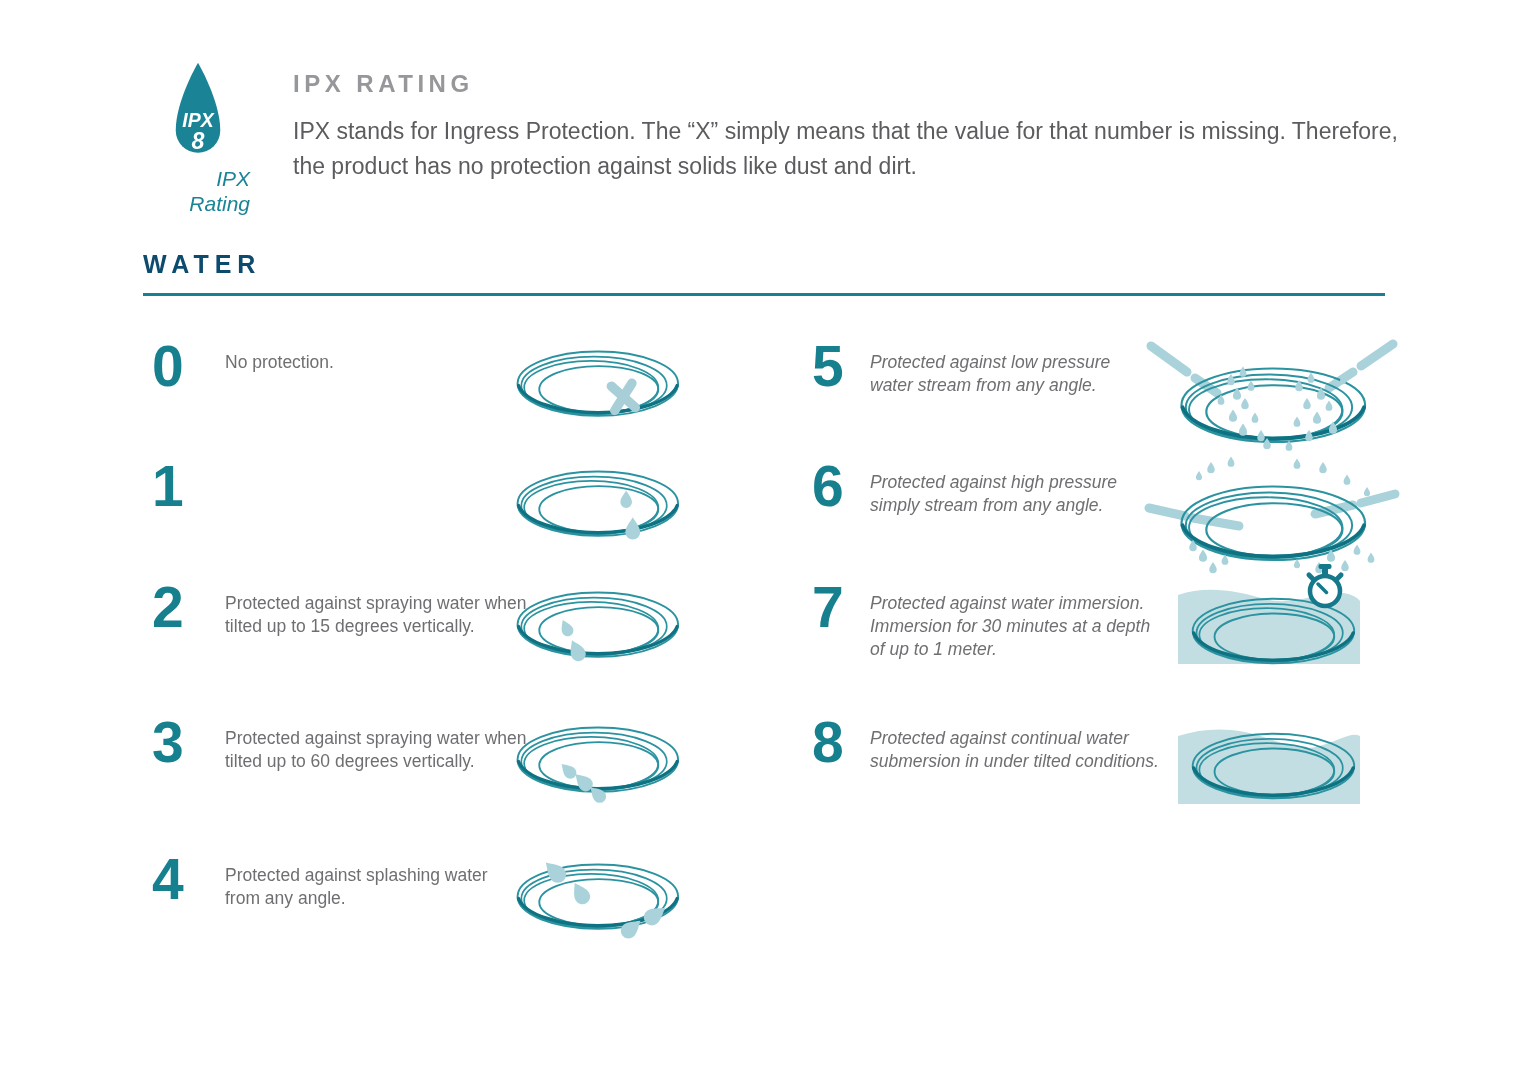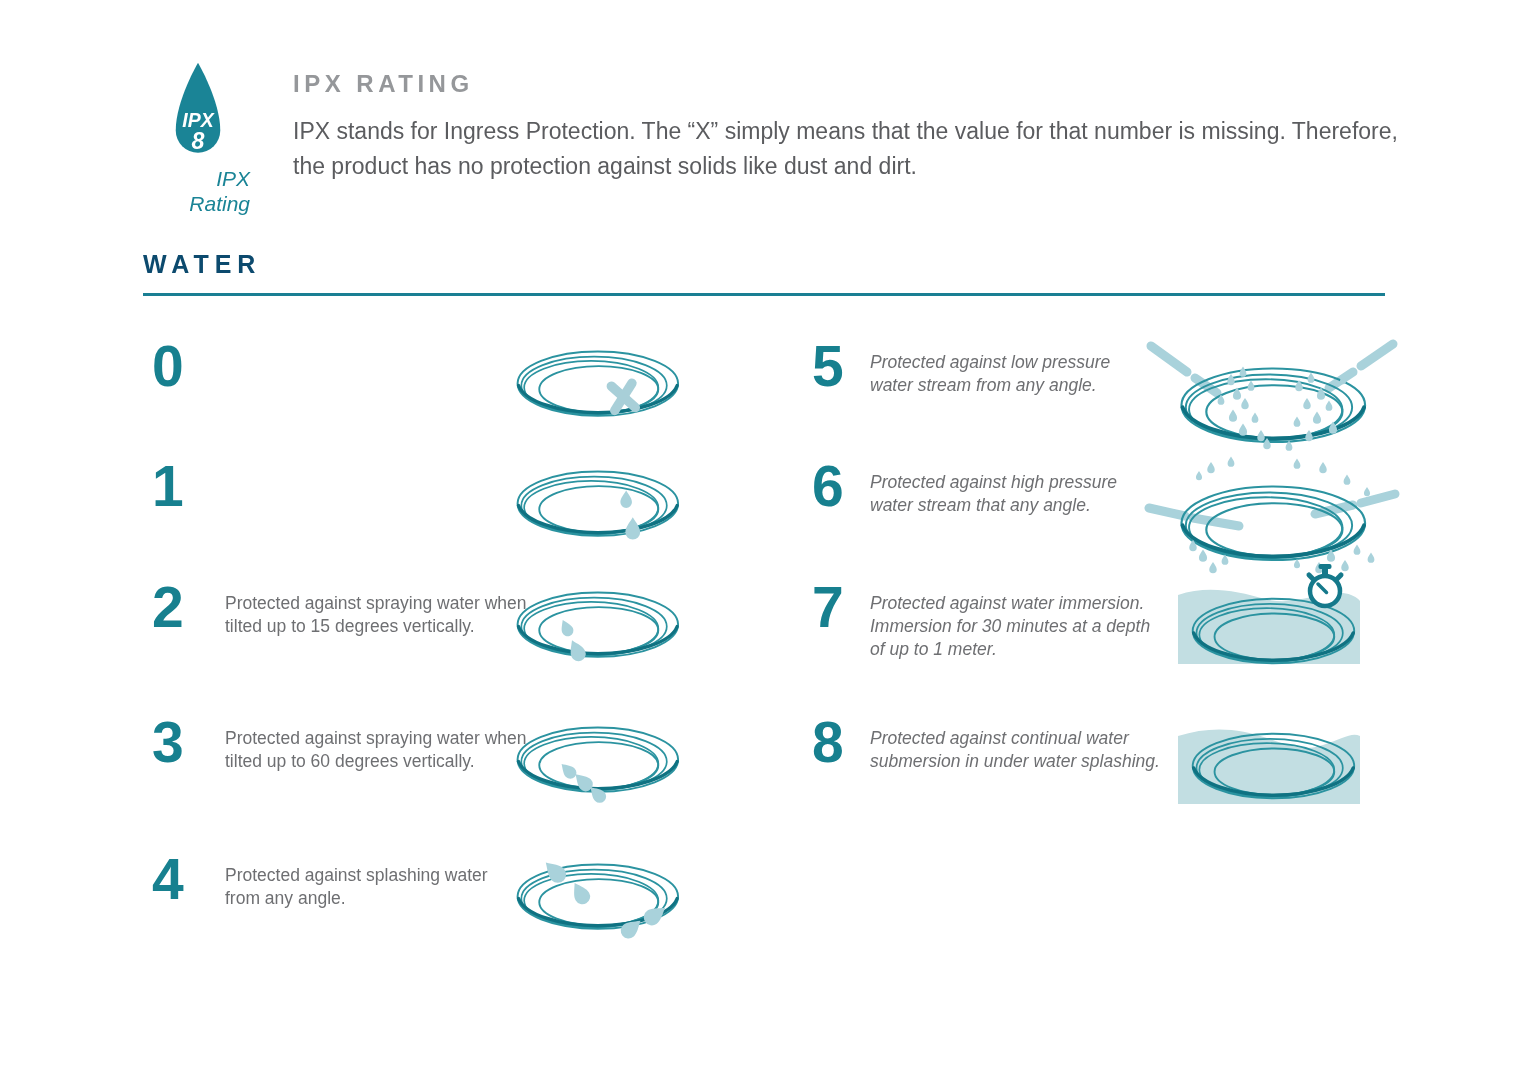--- a/index.html
+++ b/index.html
@@ -77,20 +77,21 @@
 
   <div class="page-title">IPX RATING</div>
   <div class="page-desc">IPX stands for Ingress Protection. The “X” simply means that the value for that number is missing. Therefore,
 the product has no protection against solids like dust and dirt.</div>
 
   <div class="water-title">WATER</div>
   <div class="water-rule"></div>
 
   <div class="row row-l" id="row0">
     <span class="num">0</span>
+    <div class="desc">No protection.</div>
     <div class="art">
       <svg width="170" height="112" viewBox="0 0 180 118">
         <use href="#spk" transform="translate(2,8)"></use>
         <g transform="translate(120,62) rotate(-8)" stroke="#a8cfd8" stroke-width="10" stroke-linecap="round">
           <line x1="-11" y1="-13" x2="11" y2="13"></line>
           <line x1="11" y1="-13" x2="-11" y2="13"></line>
         </g>
       </svg>
     </div>
   </div>
@@ -193,21 +194,21 @@
           <use href="#drop" transform="translate(120,108) scale(0.55)"></use>
             <use href="#drop" transform="translate(142,110) scale(0.5)"></use>
         </g>
       </svg>
     </div>
   </div>
 
   <div class="row row-r" id="row6">
     <span class="num">6</span>
     <div class="desc">Protected against high pressure
-water stream that any angle.</div>
+simply stream from any angle.</div>
     <div class="art">
       <svg width="250" height="140" viewBox="0 0 250 140">
         <g stroke="#a9d2db" stroke-width="9" stroke-linecap="round">
           <line x1="2" y1="52" x2="38" y2="60"></line>
             <line x1="46" y1="62" x2="92" y2="70"></line>
           <line x1="248" y1="38" x2="214" y2="47"></line>
             <line x1="206" y1="49" x2="168" y2="58"></line>
         </g>
         <use href="#spk" transform="translate(28,24) scale(1.08)"></use>
         <g fill="#a9d2db">
@@ -243,21 +244,21 @@
         <path d="M31,28 C60,18 90,24 118,32 C148,40 172,24 196,26 C204,27 210,30 213,34 L213,97 L31,97 Z" fill="#c2dee2"></path>
         <use href="#spk" transform="translate(40,26) scale(0.95)"></use>
         <use href="#watch" transform="translate(178,24)"></use>
       </svg>
     </div>
   </div>
 
   <div class="row row-r" id="row8">
     <span class="num">8</span>
     <div class="desc">Protected against continual water
-submersion in under water splashing.</div>
+submersion in under tilted conditions.</div>
     <div class="art" style="top:4px;">
       <svg width="250" height="140" viewBox="0 0 250 140">
         <path d="M31,12 C62,2 92,4 120,14 C145,23 158,27 176,21 C196,15 204,8 213,12 L213,80 L31,80 Z" fill="#c2dee2"></path>
         <use href="#spk" transform="translate(40,4) scale(0.95)"></use>
       </svg>
     </div>
   </div>
 
 </div>
 

